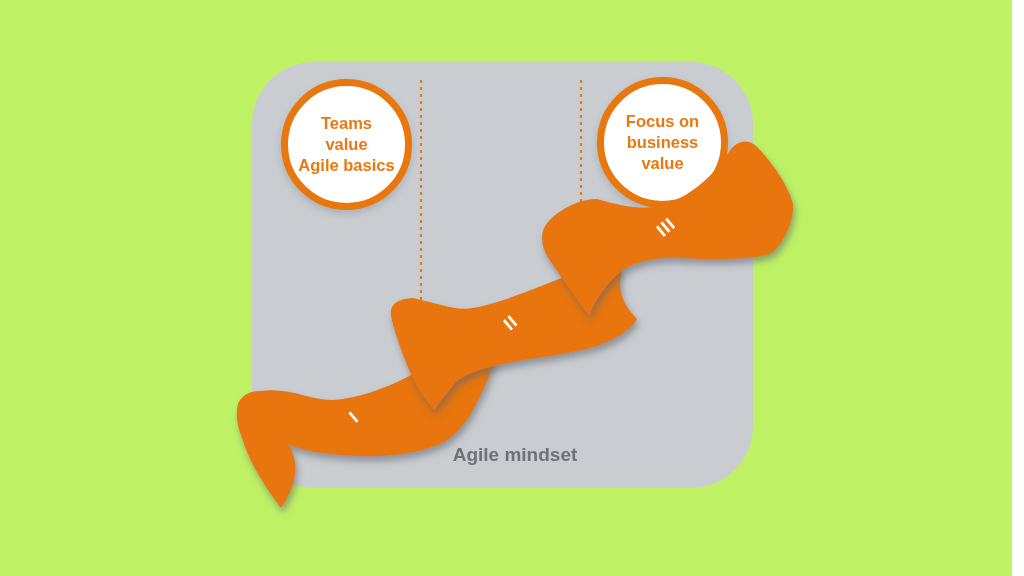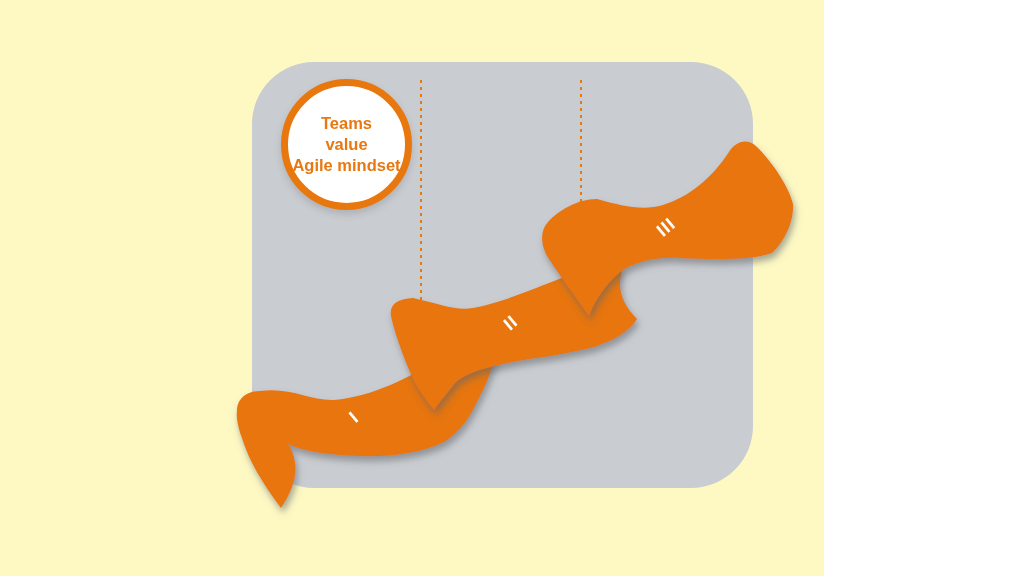--- a/index.html
+++ b/index.html
@@ -1,17 +1,17 @@
 <!DOCTYPE html>
 <html><head>
 <meta charset="utf-8">
 <style>
   html,body{margin:0;padding:0;background:#ffffff;}
   .stage{
-    position:relative;width:824px;height:576px;background:#fef9c3;
+    position:relative;width:1012px;height:576px;background:#bef264;
     overflow:hidden;font-family:"Liberation Sans", sans-serif;
   }
   .panel{
     position:absolute;left:252px;top:62px;width:501px;height:426px;
     background:#C9CCD0;border-radius:62px;
   }
   .divider{
     position:absolute;width:2px;
     background:repeating-linear-gradient(to bottom,#E8790F 0 3px,transparent 3px 7px);
   }
@@ -48,25 +48,32 @@
 
   <div class="panel"></div>
 
   <div class="divider divider-1"></div>
   <div class="divider divider-2"></div>
 
   <div class="circle circle-1">
     <div class="circle-text">
       <span>Teams</span>
       <span>value</span>
-      <span>Agile mindset</span>
+      <span>Agile basics</span>
     </div>
   </div>
 
 
+  <div class="circle circle-3">
+    <div class="circle-text">
+      <span>Focus on</span>
+      <span>business</span>
+      <span>value</span>
+    </div>
+  </div>
 
   <svg class="ribbon" width="1024" height="576" viewBox="0 0 1024 576">
     <defs>
       <filter id="rshadow" x="-20%" y="-20%" width="140%" height="140%">
         <feDropShadow dx="2" dy="5" stdDeviation="3.5" flood-color="#5F646A" flood-opacity="0.55"></feDropShadow>
       </filter>
     </defs>
 
     <g filter="url(#rshadow)">
       <path class="ribbon-path" d="
@@ -118,14 +125,15 @@
         C 655,257 634,262 620,272
         C 606,284 595,300 589,316
         C 576,298 561,277 549,259
         C 541,247 539,232 548,222
         C 558,211 577,199 597,199
         Z"></path>
       <text class="numeral" x="666" y="233" text-anchor="middle" transform="rotate(-40 666 227)">III</text>
     </g>
   </svg>
 
+  <div class="caption">Agile mindset</div>
 
 </div>
 
 </body></html>

